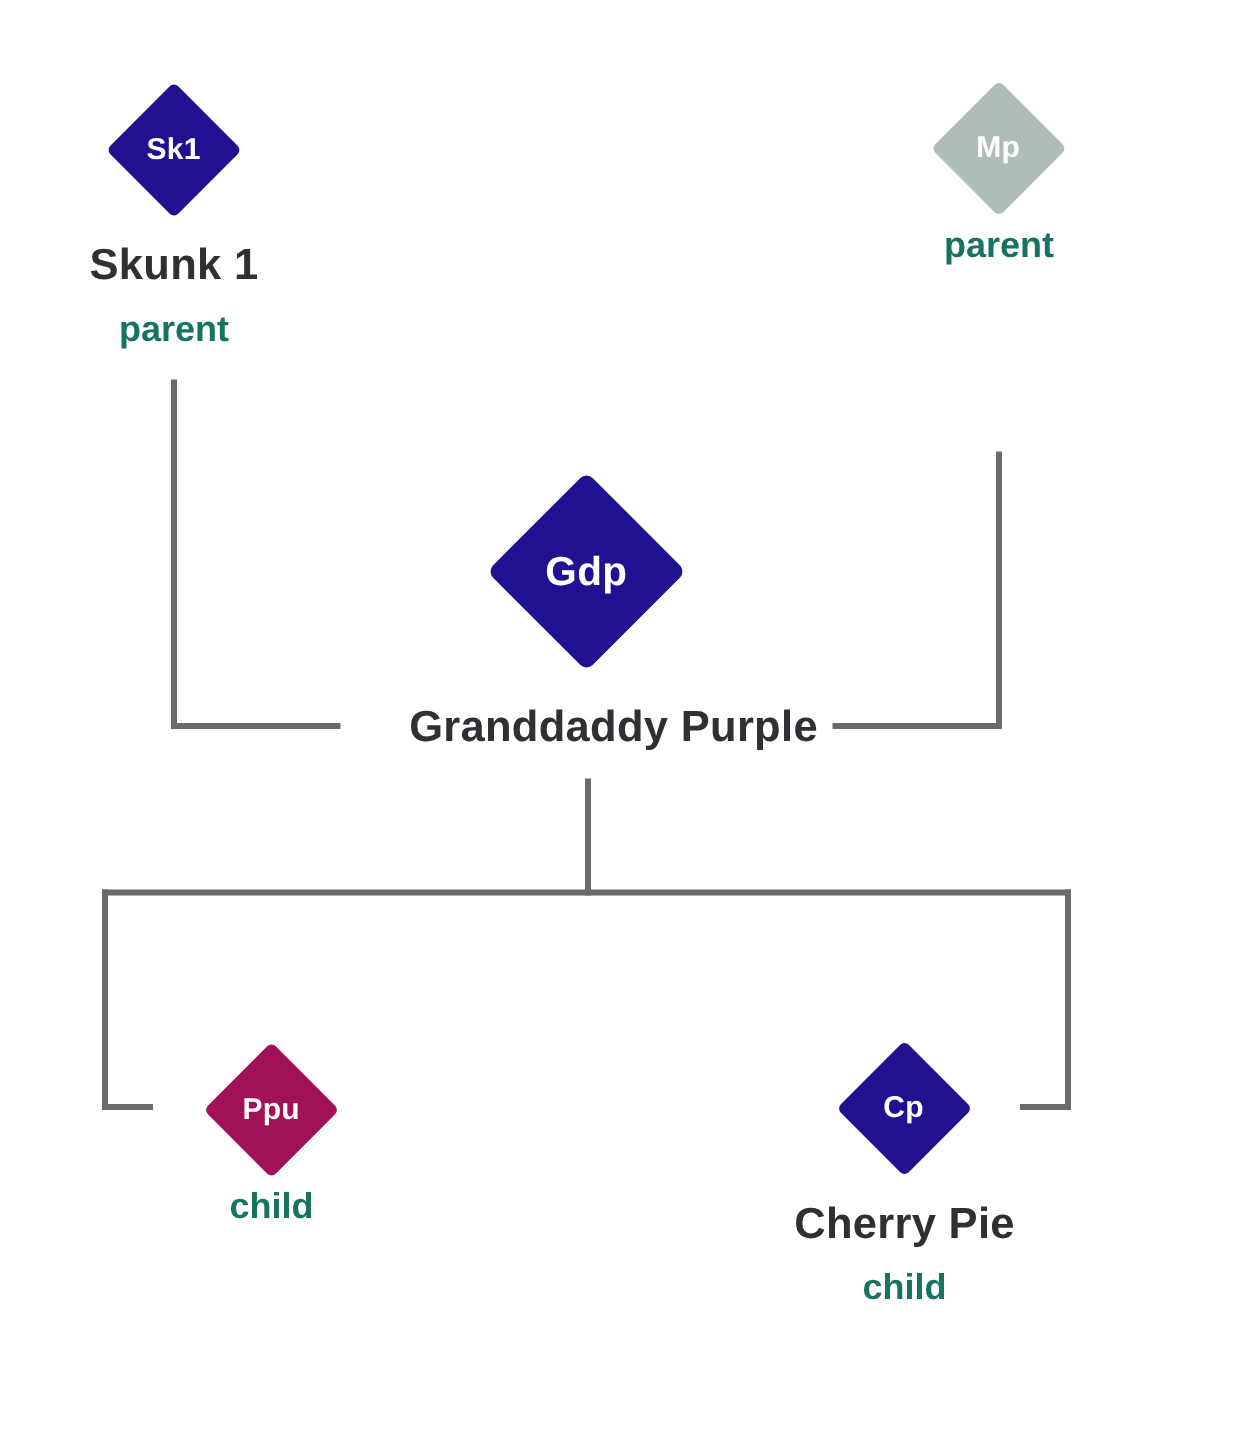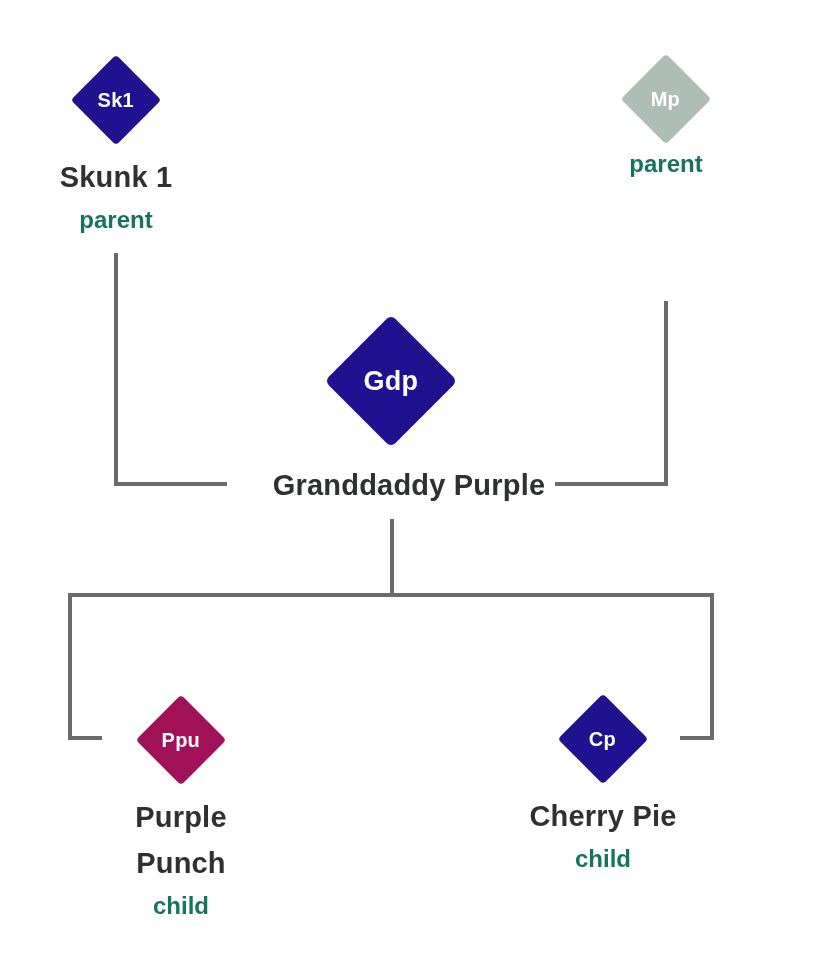--- a/index.html
+++ b/index.html
@@ -134,24 +134,20 @@
       <span>Granddaddy Purple</span>
     </div>
   </div>
 
   <div class="node sm node-purple-punch">
     <div class="diamond-wrap">
       <div class="diamond" style="background: rgb(161, 17, 88);">
         <span class="abbr">Ppu</span>
       </div>
     </div>
-    <div class="name">
-      <span>Purple</span>
-      <span>Punch</span>
-    </div>
     <div class="role">child</div>
   </div>
 
   <div class="node sm node-cherry-pie">
     <div class="diamond-wrap">
       <div class="diamond" style="background: rgb(32, 17, 144);">
         <span class="abbr">Cp</span>
       </div>
     </div>
     <div class="name">

